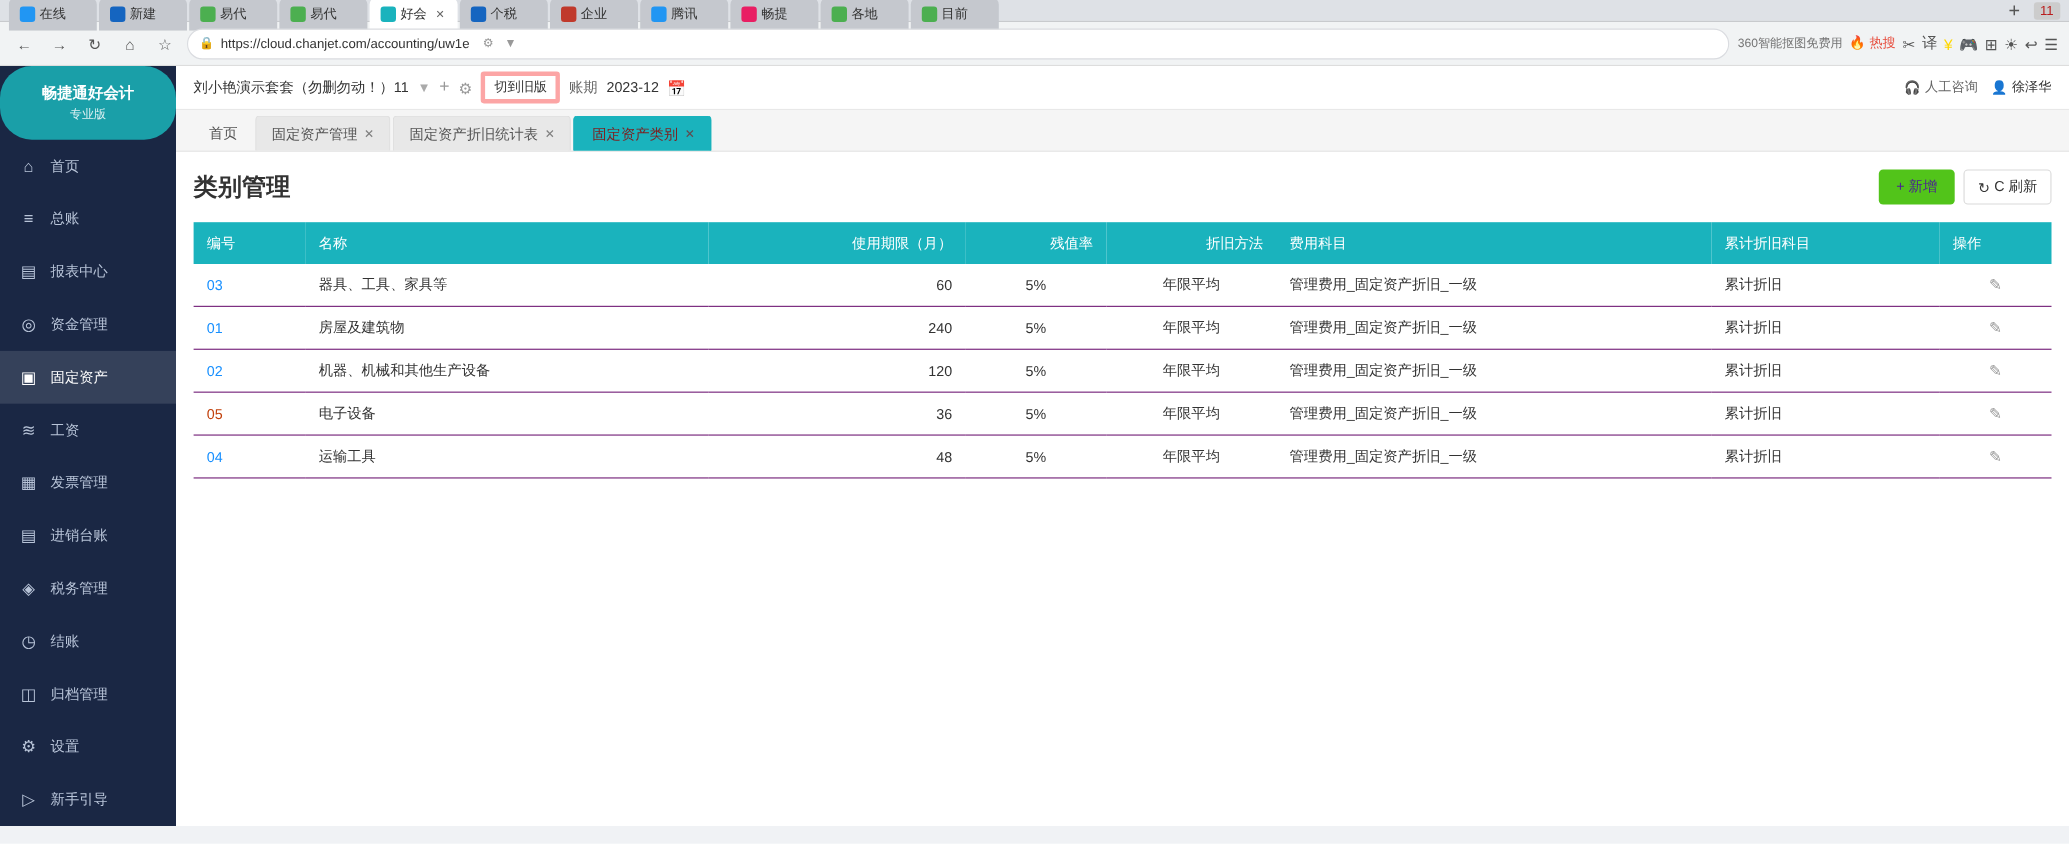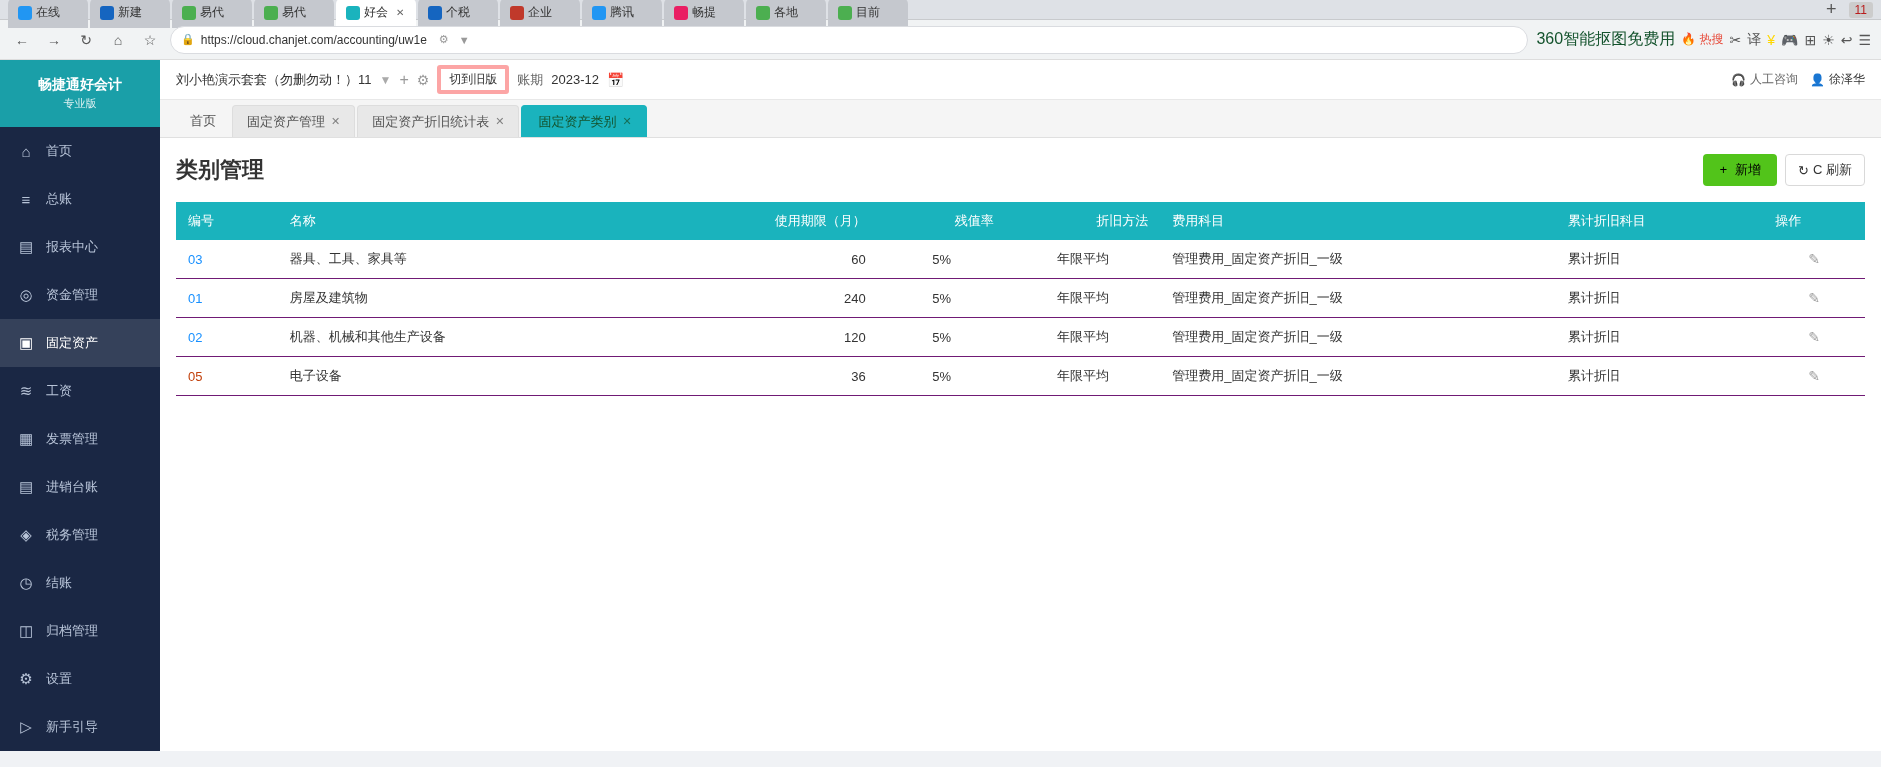--- a/index.html
+++ b/index.html
@@ -94,20 +94,21 @@
       height: 72px;
       background: #1a9fa8;
       display: flex;
       flex-direction: column;
       align-items: center;
       justify-content: center;
       color: #fff;
       font-size: 14px;
       font-weight: bold;
       gap: 2px;
+      border-radius: 29px;
     }
     .sidebar-logo-sub { font-size: 11px; font-weight: normal; opacity: 0.85; }
     .sidebar-item {
       height: 48px;
       display: flex;
       align-items: center;
       padding: 0 16px;
       gap: 10px;
       color: #b8c4d8;
       cursor: pointer;
@@ -163,21 +164,21 @@
       align-items: center;
       gap: 6px;
       font-size: 13px;
       color: #555;
       cursor: pointer;
       border: 1px solid #ddd;
       border-bottom: none;
     }
     .page-tab.active {
       background: #1ab3bd;
-      color: #14532d;
+      color: #7f1d1d;
       border-color: #1ab3bd;
       padding-left: 16px;
     }
     .page-tab .tab-x { font-size: 11px; color: inherit; opacity: 0.7; cursor: pointer; }
     .page-tab-home { background: transparent; border: none; color: #555; }
 
     
     .main-content {
       flex: 1;
       display: flex;
@@ -200,30 +201,29 @@
       margin-bottom: 16px;
     }
     .page-title {
       font-size: 22px;
       font-weight: bold;
       color: #333;
     }
     .header-actions { display: flex; gap: 8px; }
     .btn-add {
       background: #52c41a;
-      color: #000000;
+      color: #4c1d95;
       border: none;
       border-radius: 4px;
       padding: 6px 16px;
       font-size: 13px;
       cursor: pointer;
       display: flex;
       align-items: center;
       gap: 4px;
-      font-family: Liberation Mono, monospace;
     }
     .btn-refresh {
       background: #fff;
       color: #333;
       border: 1px solid #d9d9d9;
       border-radius: 4px;
       padding: 6px 12px;
       font-size: 13px;
       cursor: pointer;
       display: flex;
@@ -321,21 +321,21 @@
   <button class="nav-btn">↻</button>
   <button class="nav-btn">⌂</button>
   <button class="nav-btn">☆</button>
   <div class="address-box">
     <span class="lock-icon">🔒</span>
     <span class="address-text">https://cloud.chanjet.com/accounting/uw1e</span>
     <span style="margin-left:6px;color:#999;font-size:11px;">⚙</span>
     <span style="margin-left:4px;font-size:11px;color:#999;">▼</span>
   </div>
   <div style="display:flex;align-items:center;gap:6px;">
-    <span style="font-size:16px;color:#14532d;">360智能抠图免费用</span>
+    <span style="font-size:11px;color:#737373;">360智能抠图免费用</span>
     <span style="color:#e74c3c;font-size:12px;">🔥 <span>热搜</span></span>
     <span style="font-size:14px;color:#555;">✂</span>
     <span style="font-size:14px;color:#555;">译</span>
     <span style="font-size:14px;color:#ffd700;">¥</span>
     <span style="font-size:14px;color:#555;">🎮</span>
     <span style="font-size:14px;color:#555;">⊞</span>
     <span style="font-size:14px;color:#555;">☀</span>
     <span style="font-size:14px;color:#555;">↩</span>
     <span style="font-size:14px;color:#555;">☰</span>
   </div>
@@ -507,18 +507,28 @@
             <tr>
               <td style="color: #c2410c; cursor: pointer;">05</td>
               <td>电子设备</td>
               <td class="right">36</td>
               <td class="center">5%</td>
               <td class="center">年限平均</td>
               <td>管理费用_固定资产折旧_一级</td>
               <td>累计折旧</td>
               <td class="center" style="color: rgb(153, 153, 153); cursor: pointer; font-size: 14px;">✎</td>
             </tr>
+            <tr>
+              <td style="color: rgb(24, 144, 255); cursor: pointer;">04</td>
+              <td>运输工具</td>
+              <td class="right">48</td>
+              <td class="center">5%</td>
+              <td class="center">年限平均</td>
+              <td>管理费用_固定资产折旧_一级</td>
+              <td>累计折旧</td>
+              <td class="center" style="color: rgb(153, 153, 153); cursor: pointer; font-size: 14px;">✎</td>
+            </tr>
           </tbody>
       </table>
 
     </div>
   </div>
 </div>
 
 </body></html>

